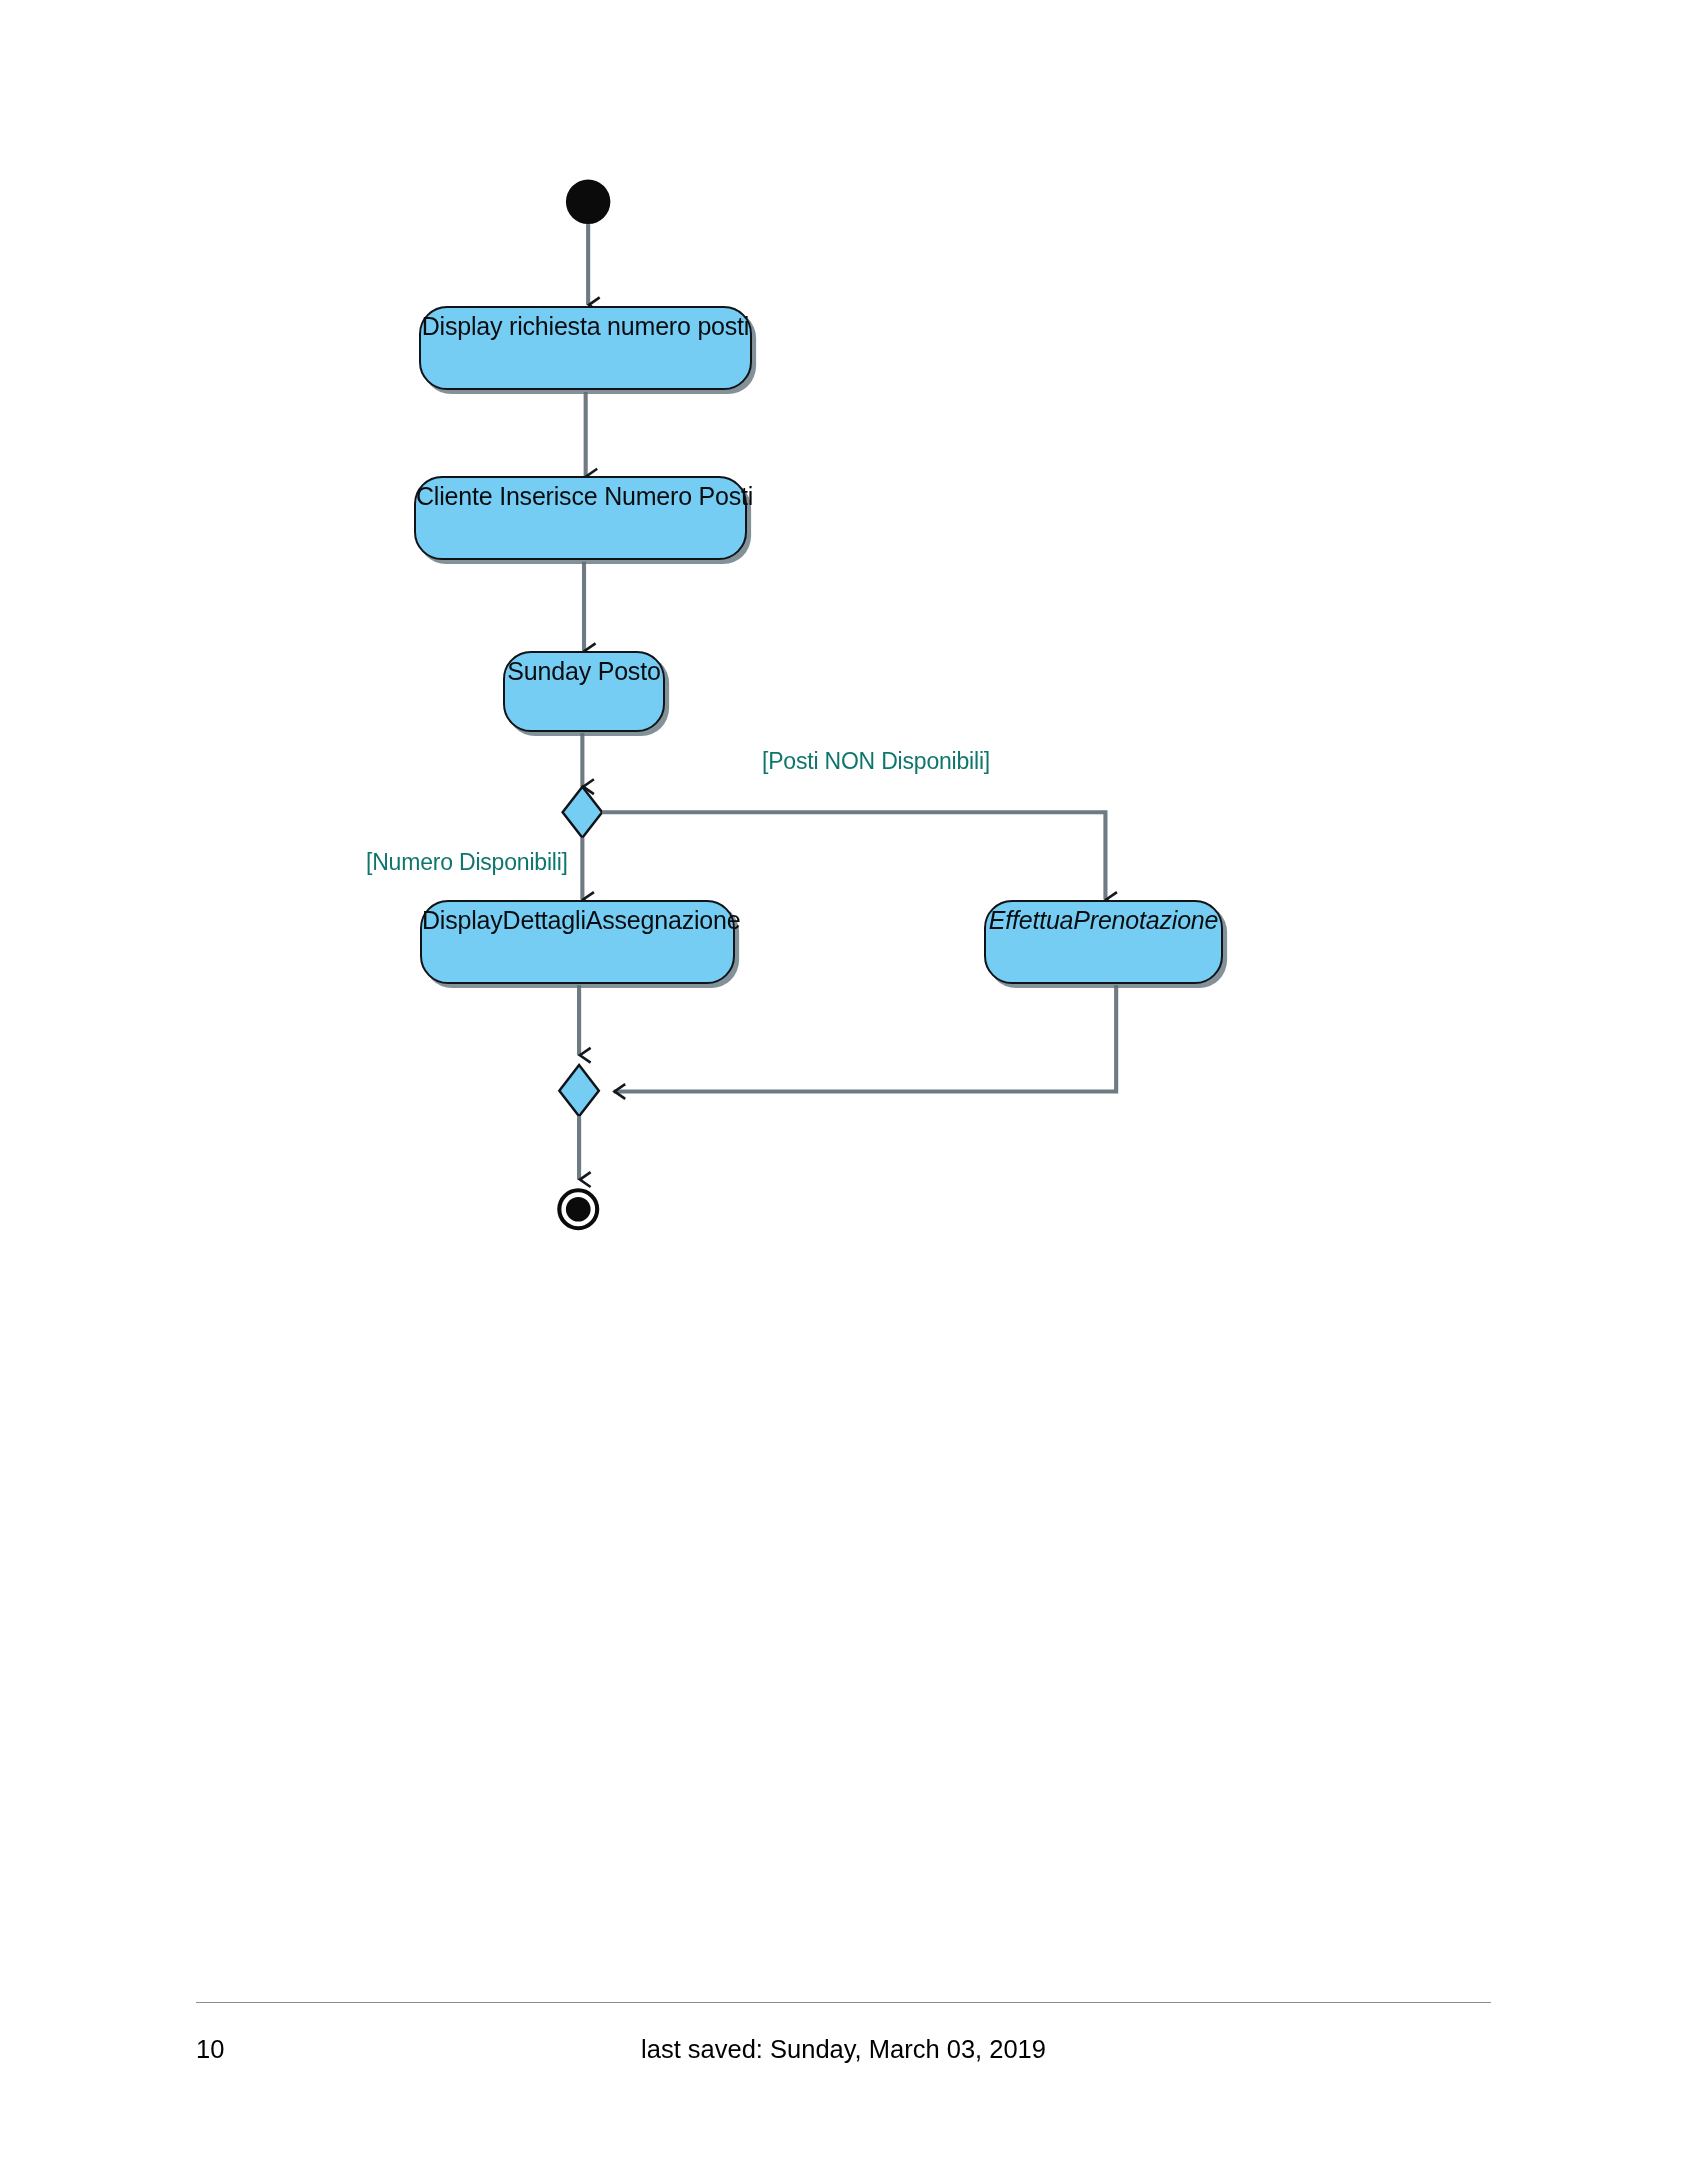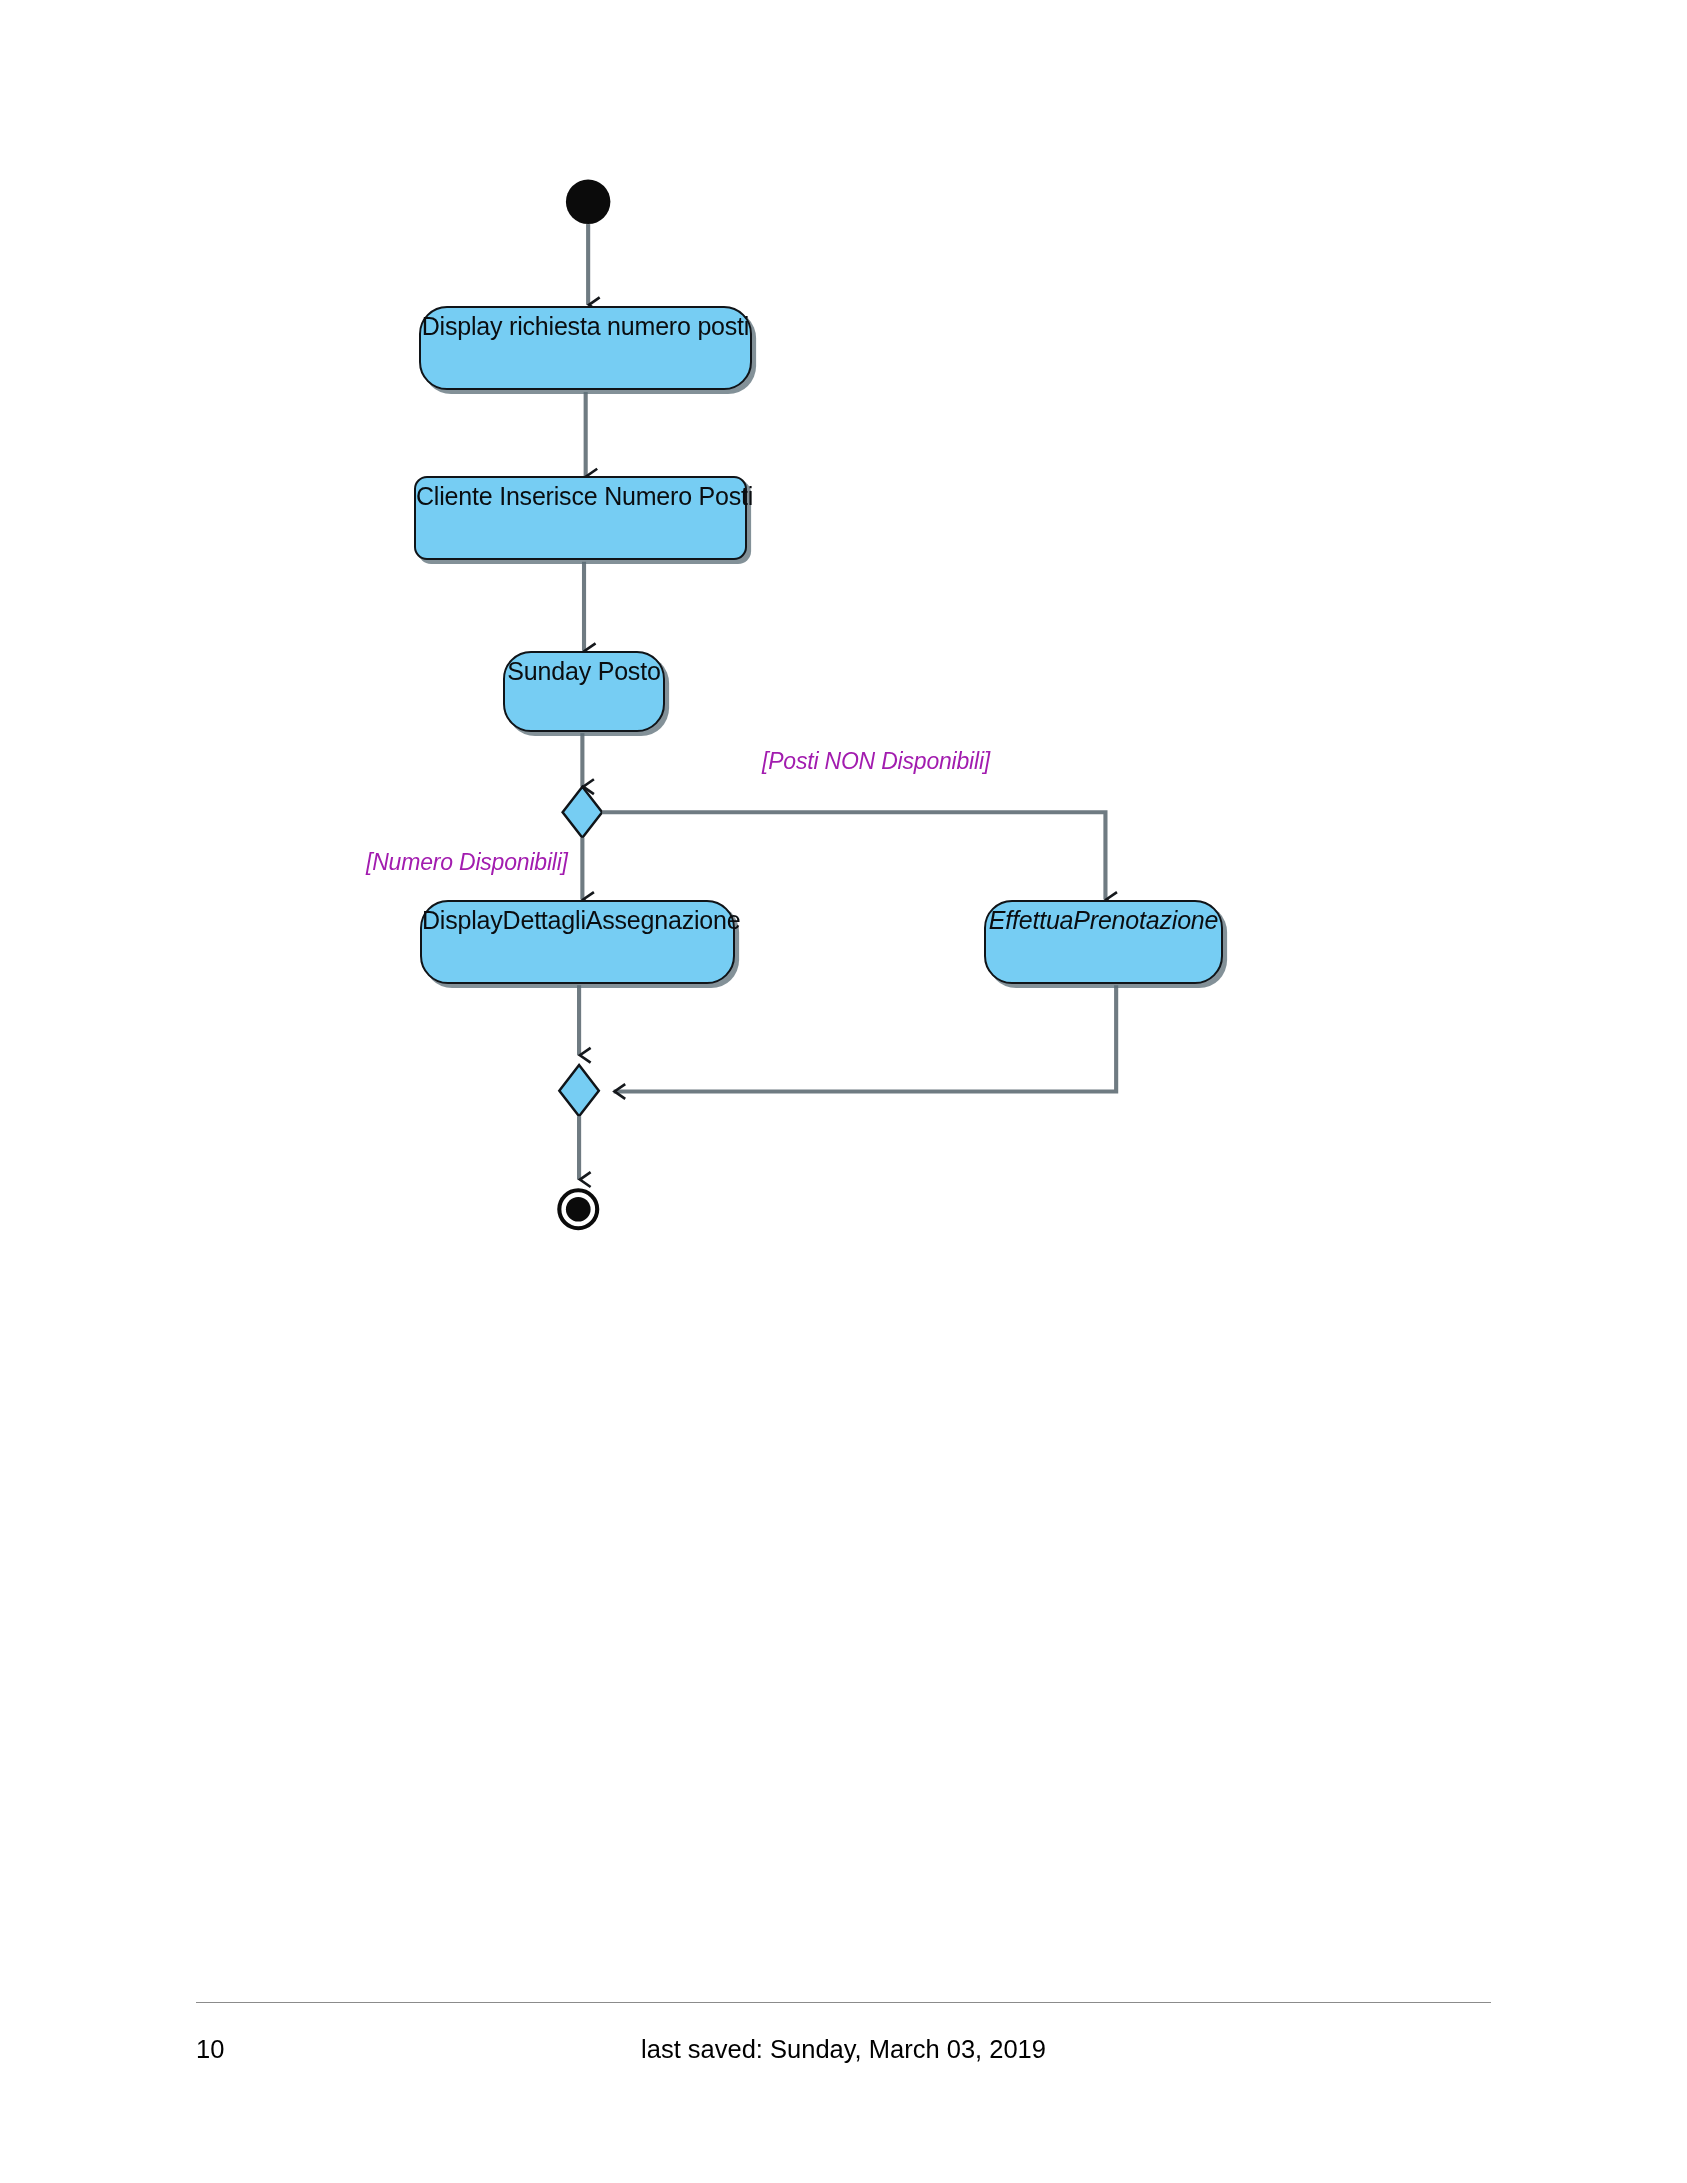--- a/index.html
+++ b/index.html
@@ -54,25 +54,24 @@
     color: #0a0d10;
     font-family: "Liberation Sans", sans-serif;
     white-space: nowrap;
     letter-spacing: -0.2px;
   }
 
   
   .guard-label {
     position: absolute;
     font-size: 23px;
-    color: #a21caf;
+    color: #0f766e;
     font-family: "Liberation Sans", sans-serif;
     white-space: nowrap;
     letter-spacing: -0.2px;
-    font-style: italic;
   }
 
   
   #footer {
     position: absolute;
     left: 0;
     right: 0;
     top: 2002px;
     height: 99px;
   }
@@ -146,21 +145,21 @@
       <line x1="703" y1="1355" x2="703" y2="1432" stroke="#6f7b82" stroke-width="5" marker-end="url(#openArrowDown)"></line>
 
       <circle cx="702" cy="1468" r="23" fill="#ffffff" stroke="#0b0b0b" stroke-width="5"></circle>
       <circle cx="702" cy="1468" r="15" fill="#0b0b0b"></circle>
     </svg>
 
     <div class="action-node" style="left:419px; top:306px; width:333px; height:84px;">
       <span class="action-label">Display richiesta numero posti</span>
     </div>
 
-    <div class="action-node" style="left:414px; top:476px; width:333px; height:84px;border-radius:13px;">
+    <div class="action-node" style="left:414px; top:476px; width:333px; height:84px;">
       <span class="action-label">Cliente Inserisce Numero Posti</span>
     </div>
 
     <div class="action-node" style="left:503px; top:651px; width:162px; height:81px;">
       <span class="action-label">Sunday Posto</span>
     </div>
 
     <div class="action-node" style="left:420px; top:900px; width:315px; height:84px;">
       <span class="action-label">DisplayDettagliAssegnazione</span>
     </div>

